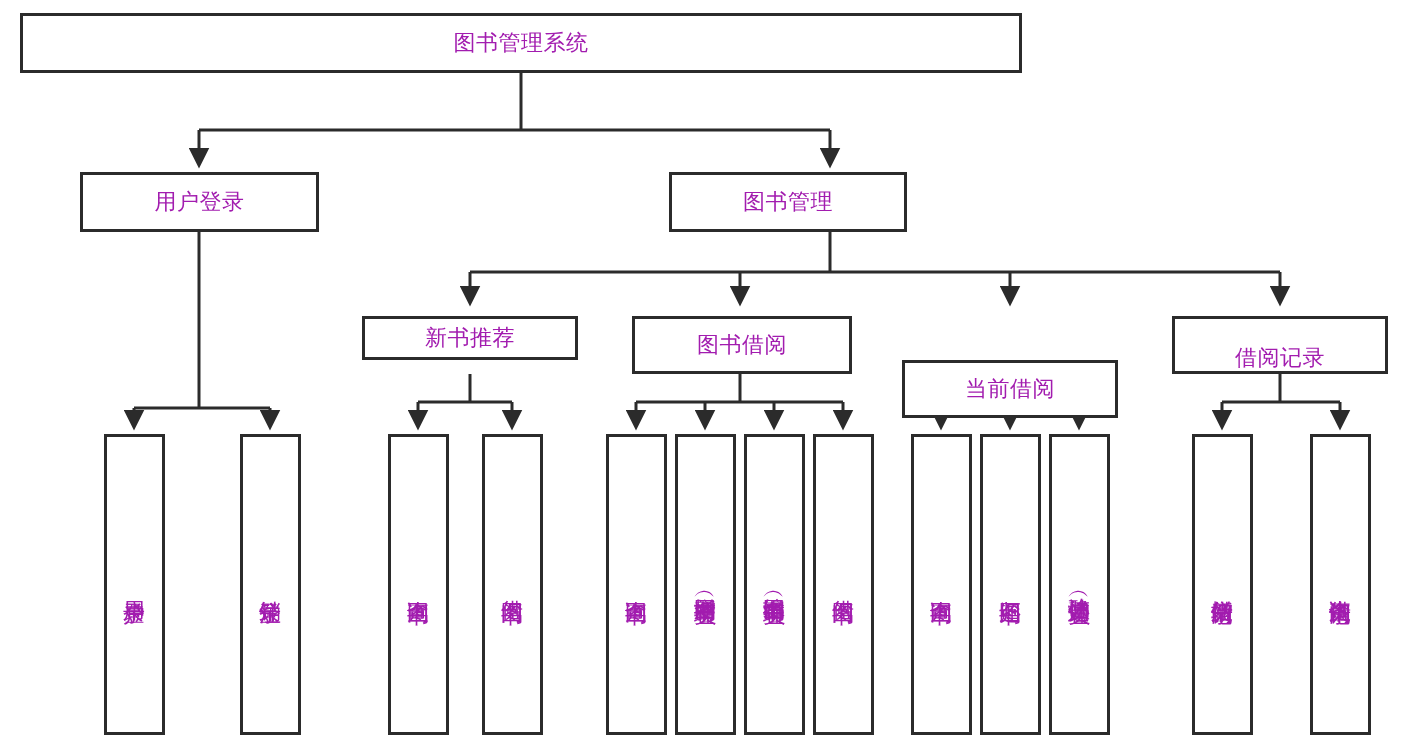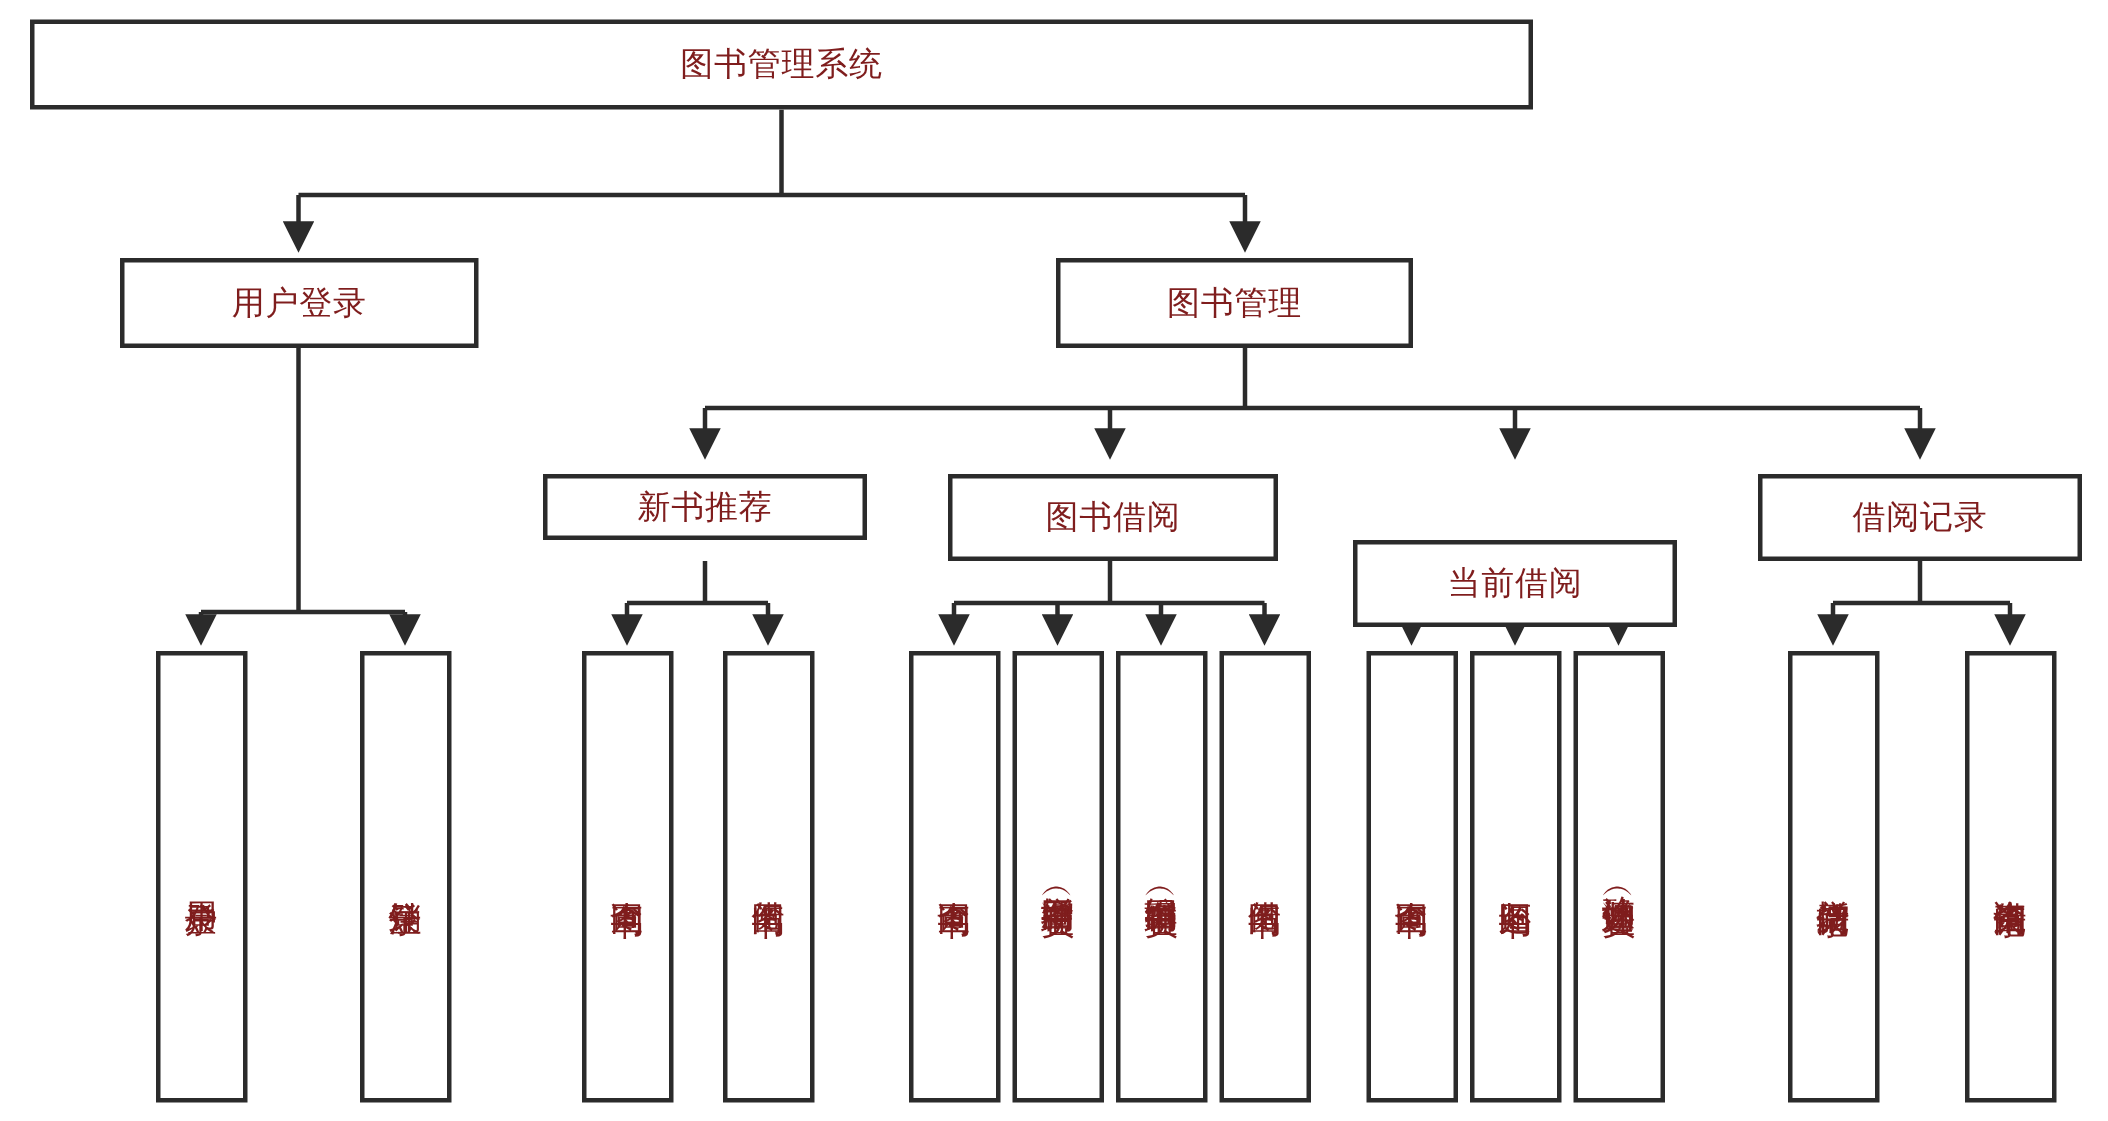--- a/index.html
+++ b/index.html
@@ -34,21 +34,21 @@
     display: flex;
     align-items: center;
     justify-content: center;
     text-align: center;
     z-index: 3;
   }
   .node .lbl {
     font-size: 22px;
     line-height: 1.18;
     letter-spacing: 0.5px;
-    color: #7f1d1d;
+    color: #a21caf;
     white-space: nowrap;
   }
   
   .node.vertical {
     align-items: center;
     justify-content: center;
   }
   .node.vertical .lbl {
     writing-mode: vertical-rl;
     text-orientation: upright;
@@ -123,37 +123,37 @@
   </svg>
 
   <div class="node" style="left:20px; top:13px; width:1002px; height:60px;">
     <span class="lbl">图书管理系统</span>
   </div>
 
   <div class="node" style="left:80px; top:172px; width:239px; height:60px;">
     <span class="lbl">用户登录</span>
   </div>
 
-  <div class="node" style="left:704px; top:172px; width:238px; height:60px;">
+  <div class="node" style="left:669px; top:172px; width:238px; height:60px;">
     <span class="lbl">图书管理</span>
   </div>
 
   <div class="node" style="left:362px; top:316px; width:216px; height:44px;">
     <span class="lbl">新书推荐</span>
   </div>
 
   <div class="node" style="left:632px; top:316px; width:220px; height:58px;">
     <span class="lbl">图书借阅</span>
   </div>
 
   <div class="node" style="left:902px; top:316px; width:216px; height:58px;margin-top:44px;">
     <span class="lbl">当前借阅</span>
   </div>
 
-  <div class="node" style="left:1172px; top:316px; width:216px; height:58px;">
+  <div class="node" style="left:1172px; top:316px; width:216px; height:58px;align-items:flex-end;">
     <span class="lbl">借阅记录</span>
   </div>
 
   <div class="node vertical" style="left:104px; top:434px; width:61px; height:301px;">
     <span class="lbl">用户登录</span>
   </div>
 
   <div class="node vertical" style="left:240px; top:434px; width:61px; height:301px;">
     <span class="lbl">注销登录</span>
   </div>

